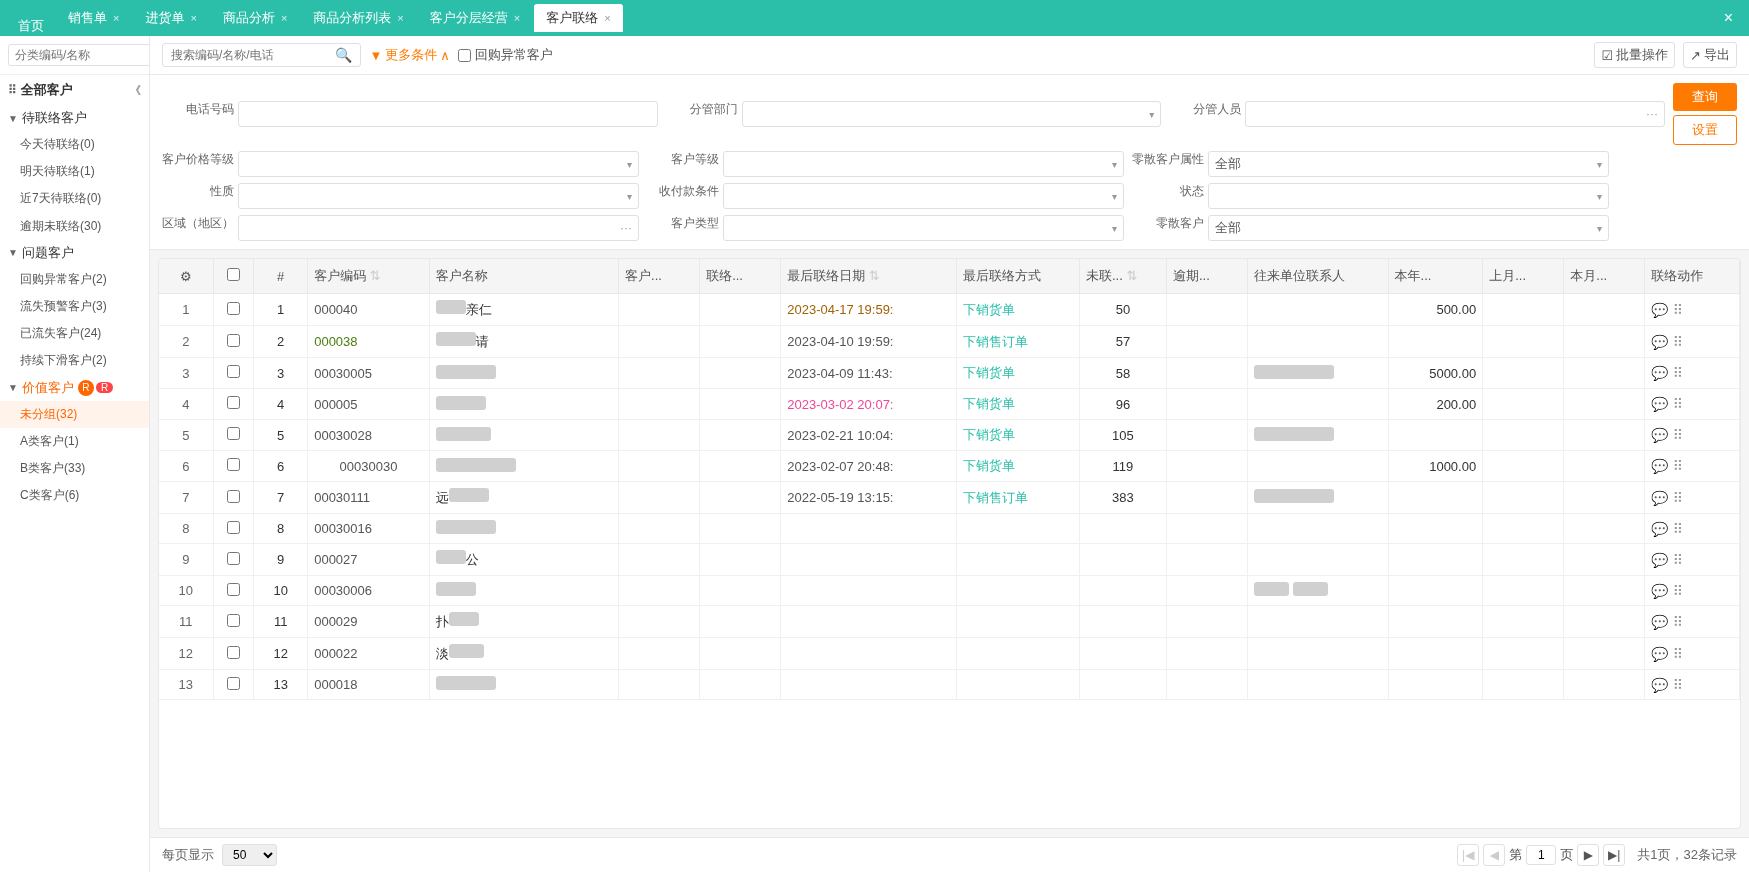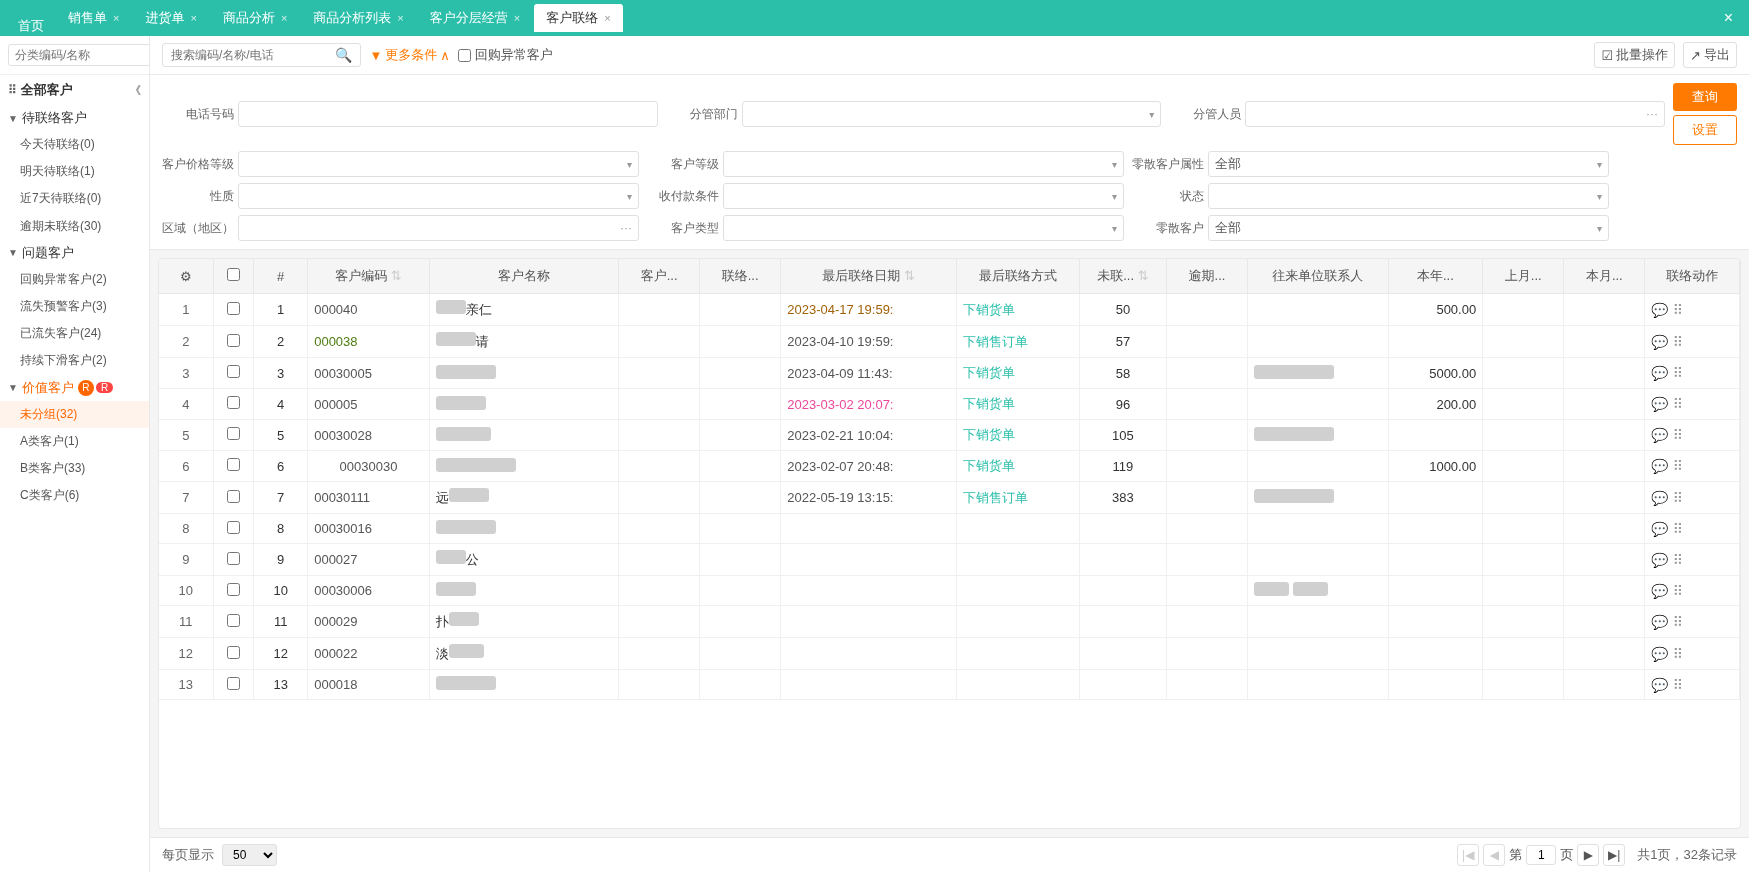--- a/index.html
+++ b/index.html
@@ -193,21 +193,21 @@
       border-collapse: collapse;
       font-size: 12px;
       white-space: nowrap;
     }
     table thead tr {
       background: #f5f5f5;
       border-bottom: 1px solid #e8e8e8;
     }
     table thead th {
       padding: 8px 6px;
-      text-align: center;
+      text-align: left;
       color: #555;
       font-weight: normal;
       border-right: 1px solid #e8e8e8;
       position: sticky;
       top: 0;
       background: #f5f5f5;
       z-index: 1;
     }
     table thead th:first-child { text-align: center; }
     table tbody tr {
@@ -324,21 +324,20 @@
     }
     .adv-row {
       display: flex;
       align-items: center;
       margin-bottom: 6px;
       gap: 8px;
     }
     .adv-row:last-child { margin-bottom: 0; }
     .adv-field {
       display: flex;
-      align-items: center;
       flex: 1;
       gap: 4px;
     }
     .adv-field-label {
       min-width: 72px;
       text-align: right;
       color: #666;
       font-size: 12px;
       white-space: nowrap;
     }

